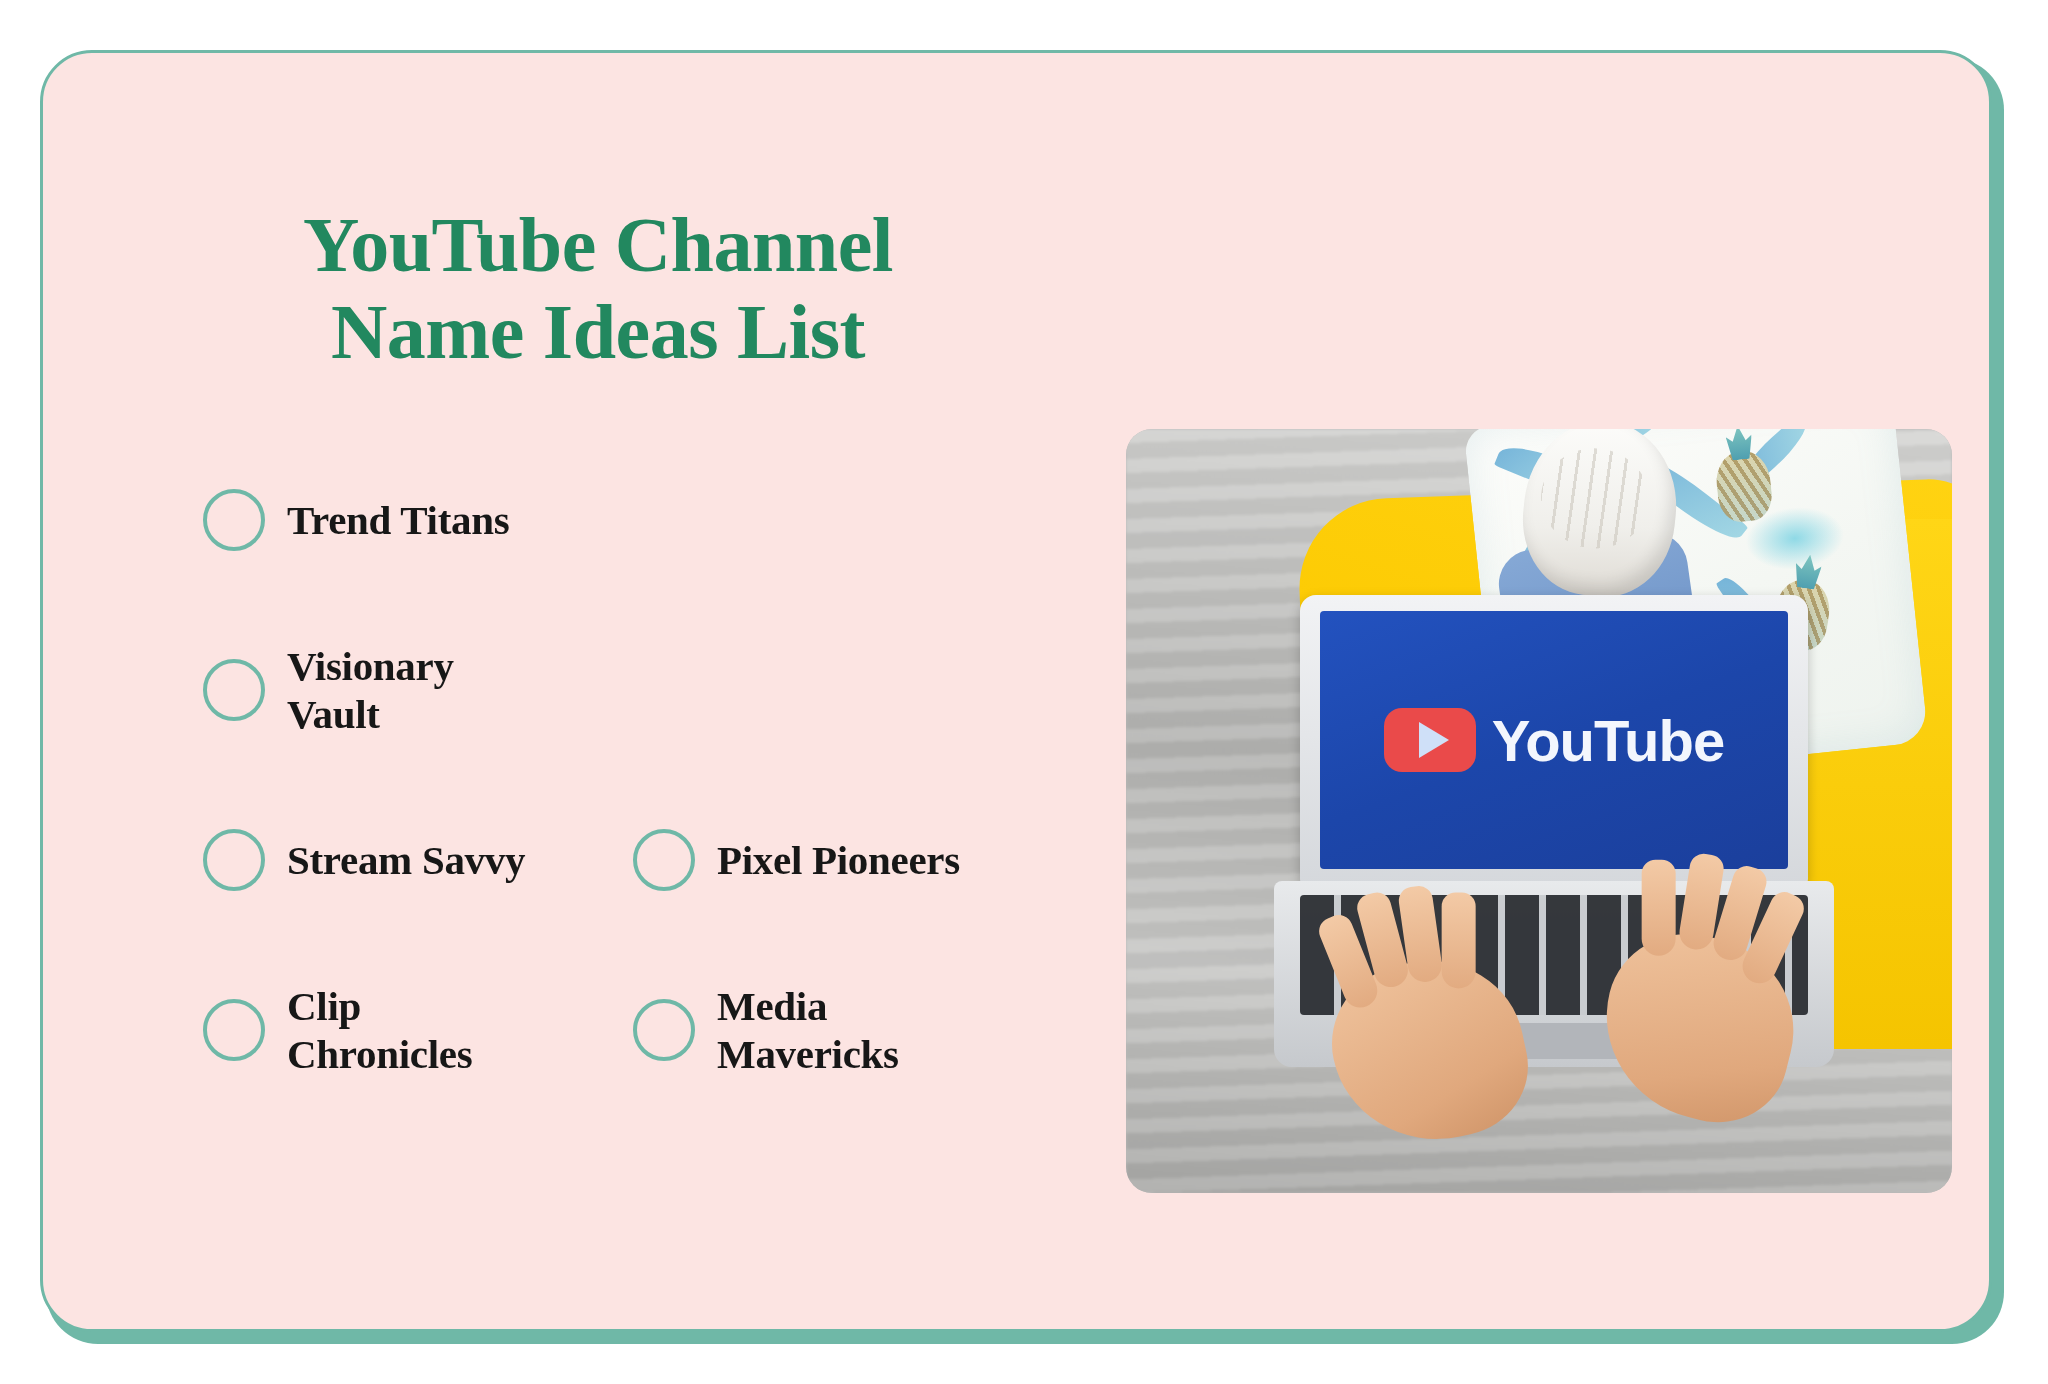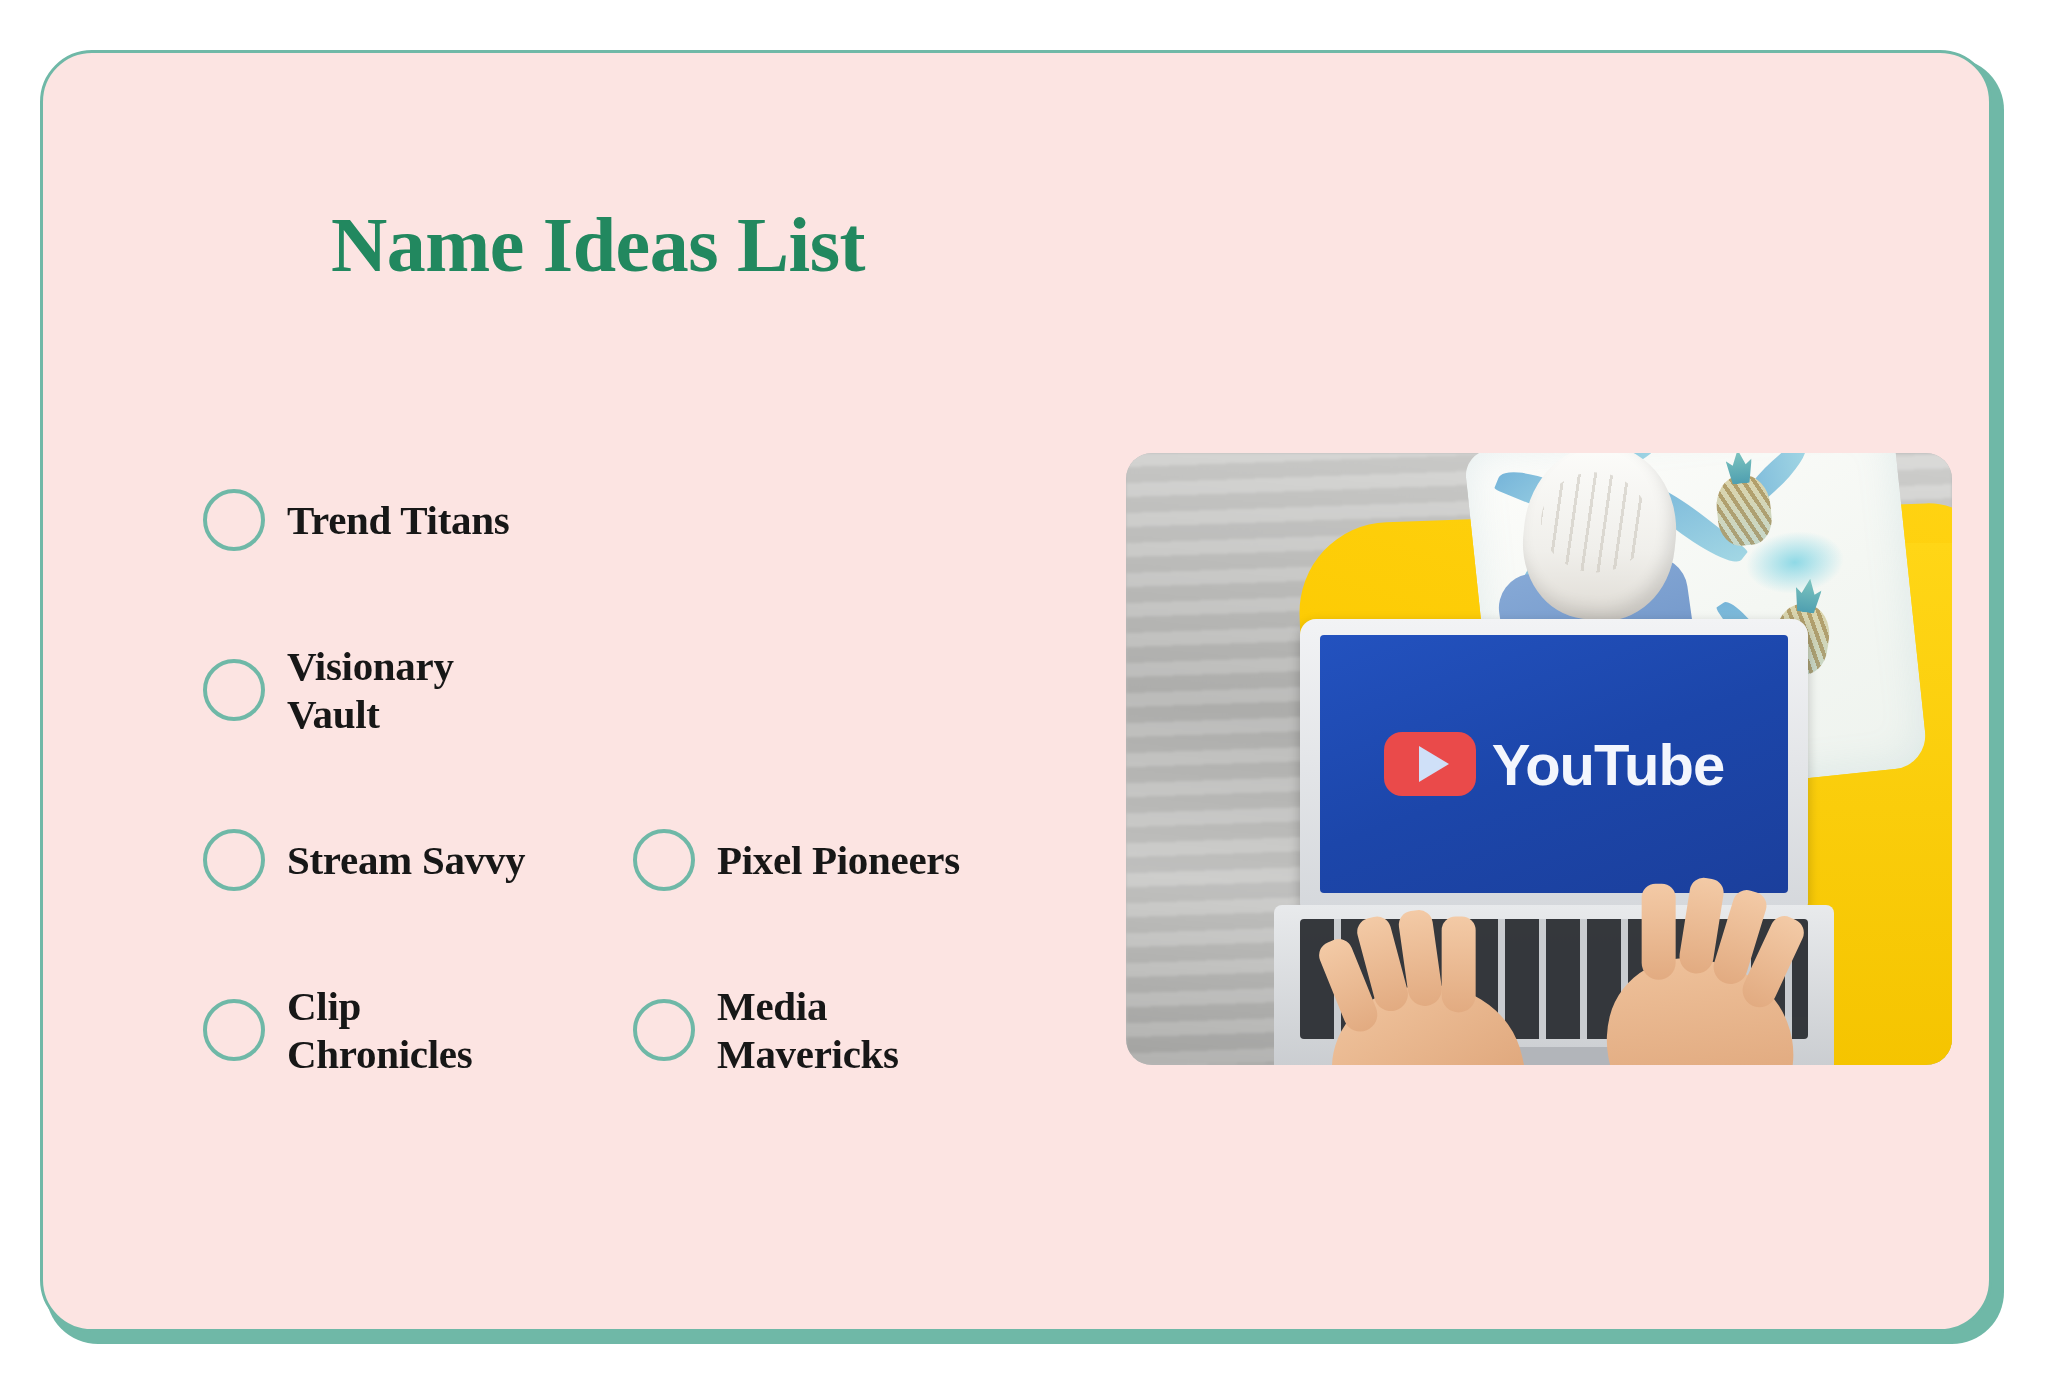--- a/index.html
+++ b/index.html
@@ -85,23 +85,23 @@
     color: #171717;
     line-height: 1.18;
     letter-spacing: -0.3px;
     max-width: 330px;
   }
 
   
   .photo {
     position: absolute;
     left: 1083px;
-    top: 400px;
+    top: 376px;
     width: 826px;
-    height: 612px;
+    height: 764px;
     border-radius: 26px;
     overflow: hidden;
     background: #b9b9b9;
   }
   .ph-floor {
     position: absolute;
     left: 0; top: 0;
     width: 100%; height: 100%;
     background:
       repeating-linear-gradient(178deg,
@@ -297,20 +297,21 @@
   }
 </style>
 </head>
 <body>
 
 <div class="card-shadow"></div>
 
 <div class="card">
 
   <div class="title">
+    <span class="title-line">YouTube Channel</span>
     <span class="title-line">Name Ideas List</span>
   </div>
 
   <div class="list">
 
 
     <div class="row">
       <div class="cell">
         <span class="bullet"></span>
         <span class="item-label">Trend Titans</span>

